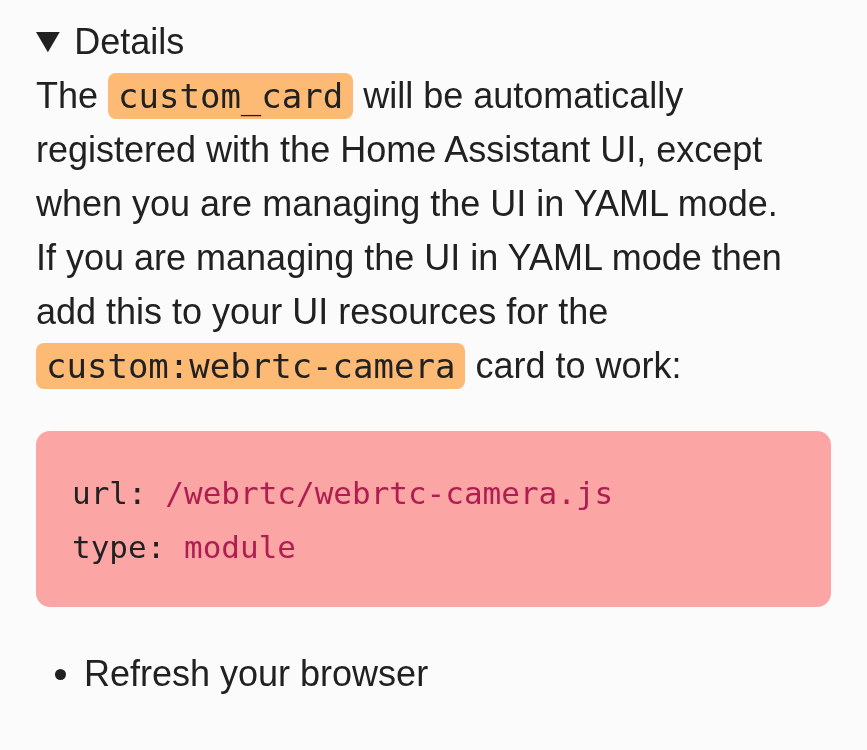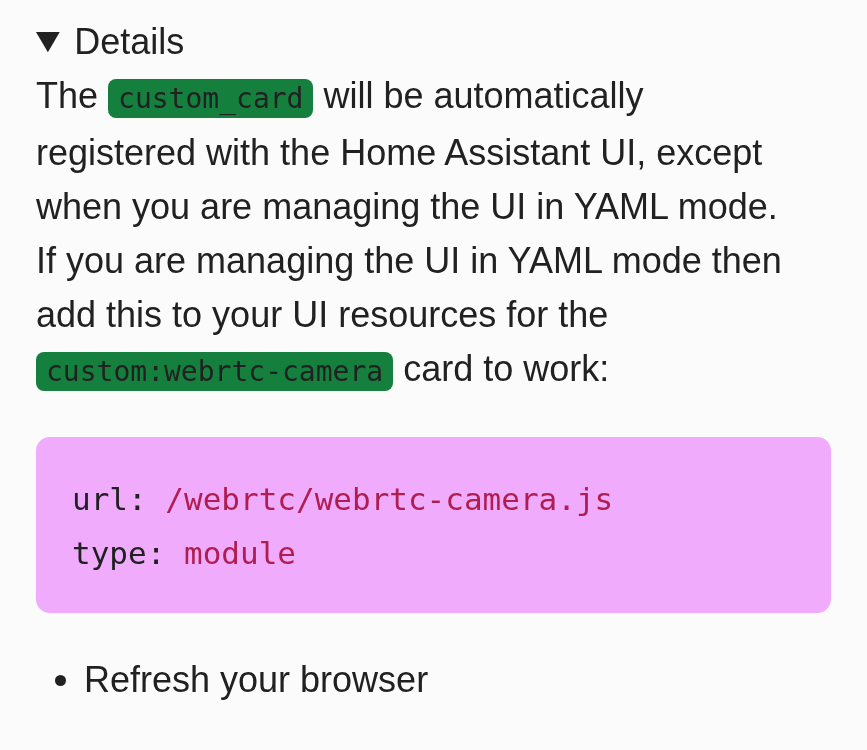--- a/index.html
+++ b/index.html
@@ -34,30 +34,30 @@
     display: inline-block;
     margin-right: 6px;
     transform: translateY(-3px);
   }
   p.para {
     margin: 0;
     padding: 0;
   }
   code.inline-code {
     font-family: "DejaVu Sans Mono", "Liberation Mono", monospace;
-    font-size: 28px;
-    background: #15803d;
+    font-size: 34px;
+    background: #fdba74;
     border-radius: 8px;
     padding: 3px 10px;
     color: #212121;
     white-space: nowrap;
   }
   pre.codeblock {
     margin: 38px 0 0 0;
-    background: #f0abfc;
+    background: #fca5a5;
     border-radius: 14px;
     padding: 34px 36px;
     box-sizing: border-box;
     width: 795px;
     overflow: hidden;
   }
   pre.codeblock code {
     font-family: "DejaVu Sans Mono", "Liberation Mono", monospace;
     font-size: 31px;
     line-height: 45px;

